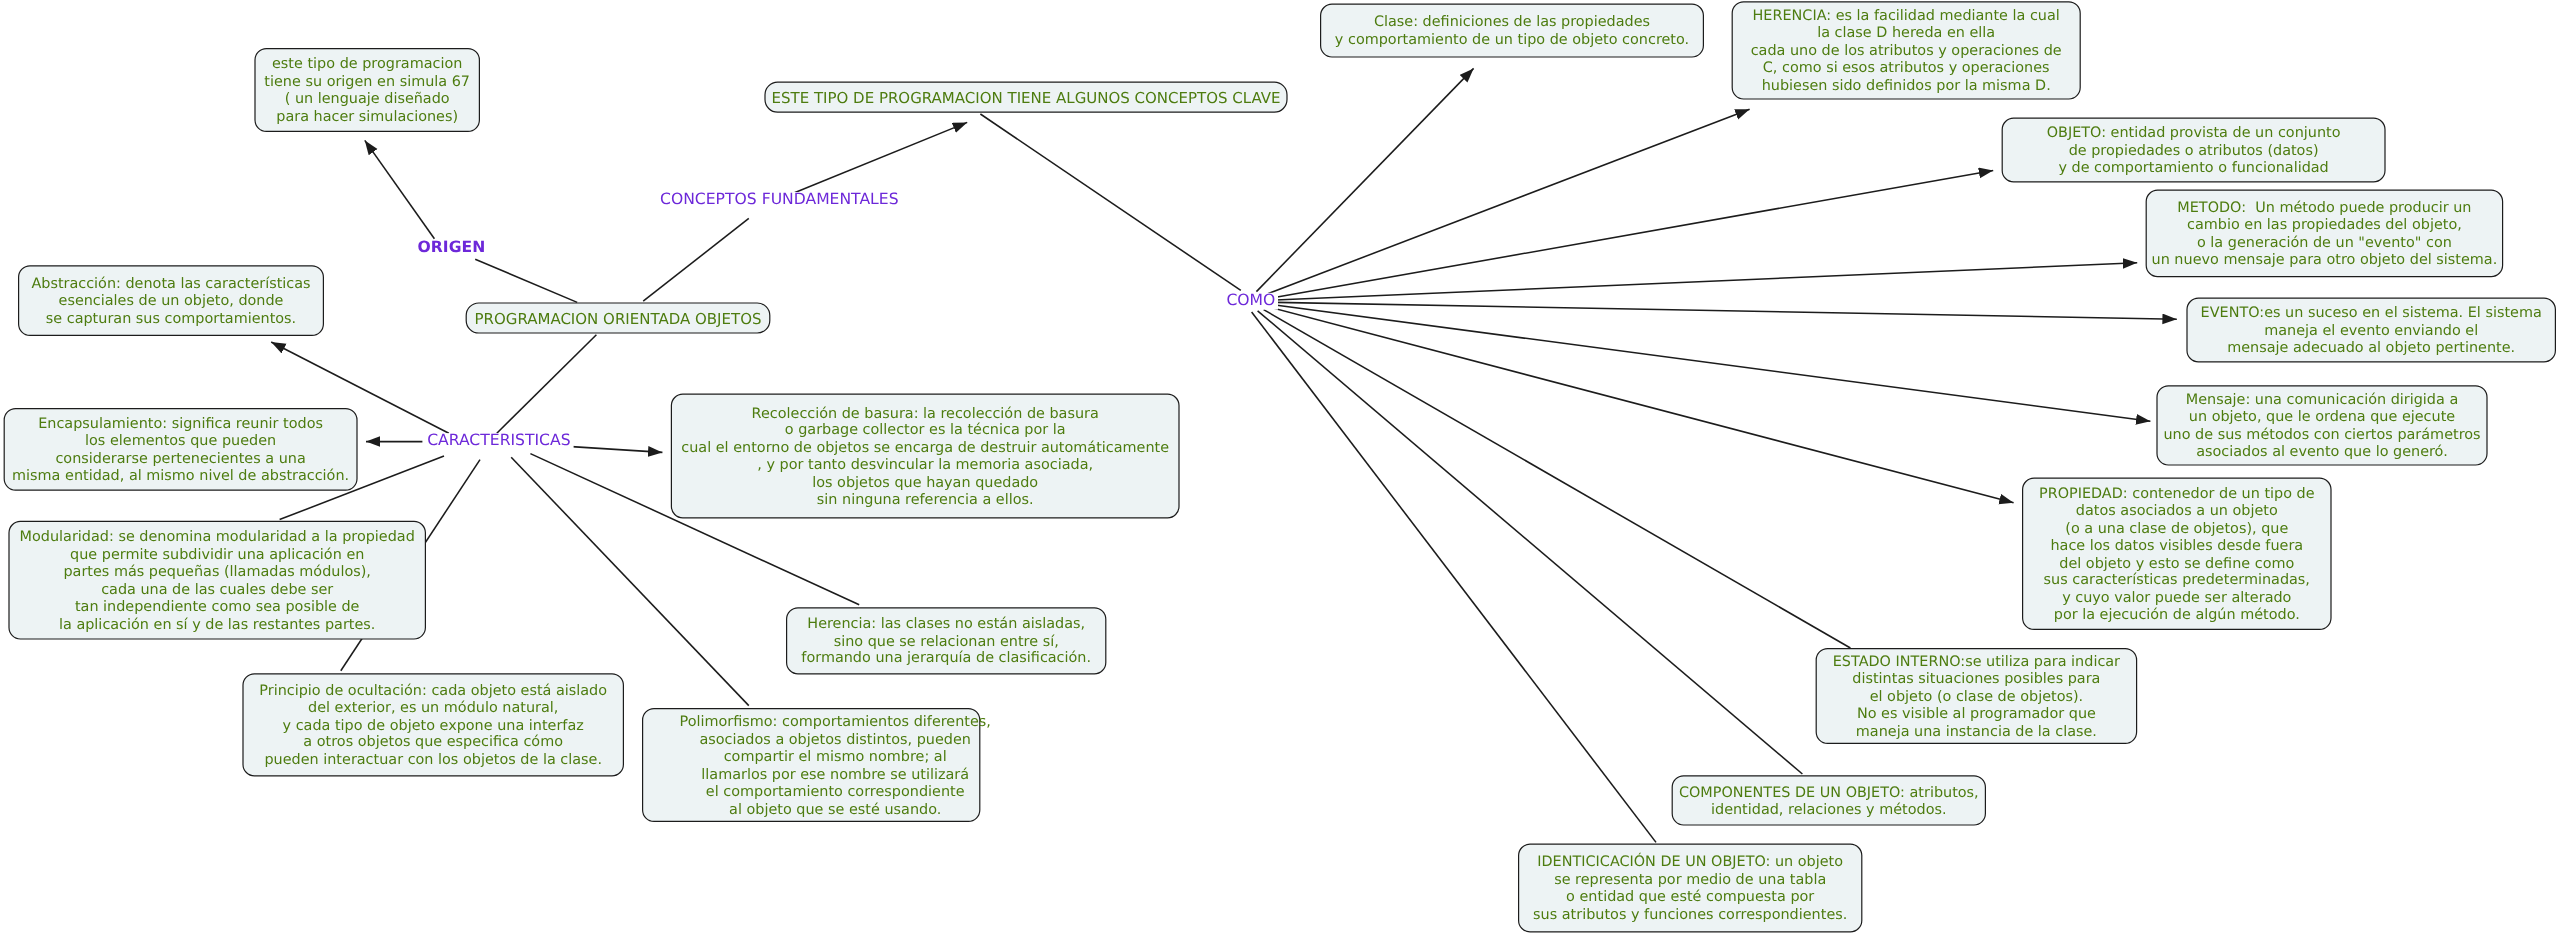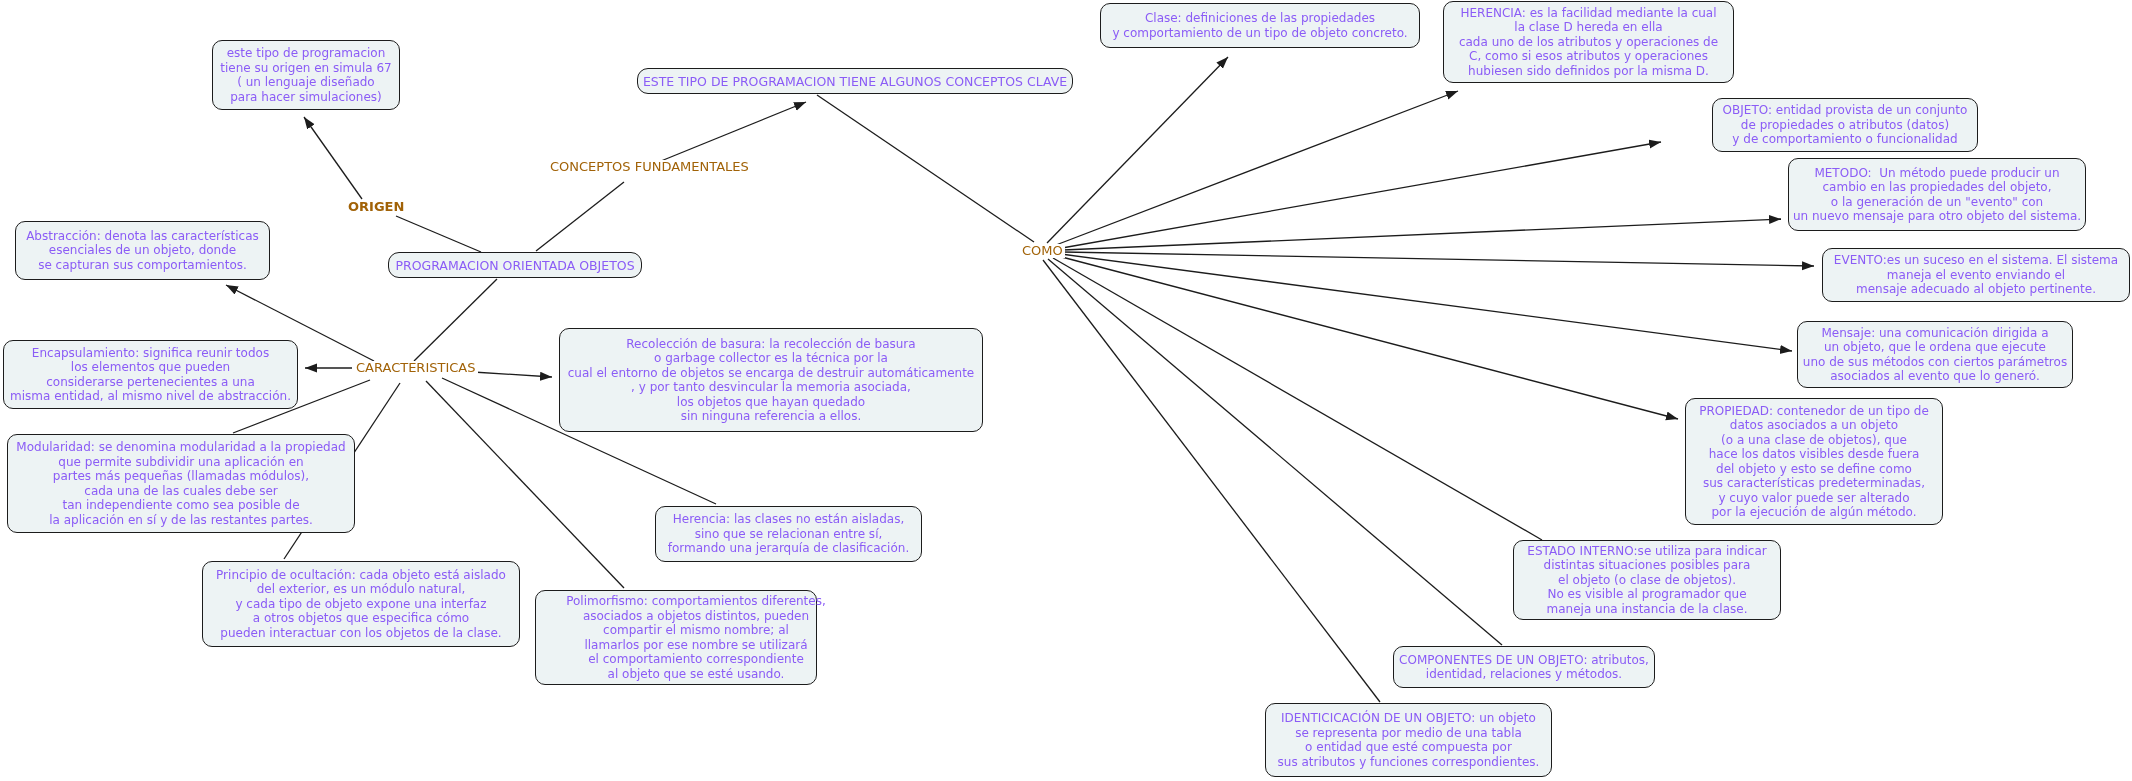--- a/index.html
+++ b/index.html
@@ -14,28 +14,28 @@
   .node{
     position:absolute;
     box-sizing:border-box;
     background:#edf3f4;
     border:1px solid #1c1c1c;
     border-radius:10px;
     display:flex;align-items:center;justify-content:center;
     text-align:center;
     white-space:pre;
     font-size:12px;line-height:14.5px;
-    color:#8b5cf6;
+    color:#4d7c0f;
     padding:2px 4px;
   }
   .node-title{font-size:12.5px;line-height:15px;border-radius:11px;}
   .link-label{
     position:absolute;
     font-size:13px;line-height:14px;
-    color:#a16207;
+    color:#6d28d9;
     white-space:nowrap;
     background:#ffffff;
     padding:0 2px;
   }
 </style>
 </head>
 <body>
 
 <div class="canvas">
 
@@ -80,21 +80,21 @@
 para hacer simulaciones)</div>
   <div class="node node-title" style="left:637px;top:68px;width:436px;height:26px;">ESTE TIPO DE PROGRAMACION TIENE ALGUNOS CONCEPTOS CLAVE</div>
 
   <div class="node" style="left:1100px;top:3px;width:320px;height:45px;">Clase: definiciones de las propiedades
 y comportamiento de un tipo de objeto concreto.</div>
   <div class="node" style="left:1443px;top:1px;width:291px;height:82px;">HERENCIA: es la facilidad mediante la cual
 la clase D hereda en ella
 cada uno de los atributos y operaciones de
 C, como si esos atributos y operaciones
 hubiesen sido definidos por la misma D.</div>
-  <div class="node" style="left:1668px;top:98px;width:266px;height:54px;margin-left:44px;">OBJETO: entidad provista de un conjunto
+  <div class="node" style="left:1668px;top:98px;width:320px;height:54px;">OBJETO: entidad provista de un conjunto
 de propiedades o atributos (datos)
 y de comportamiento o funcionalidad</div>
   <div class="node" style="left:1788px;top:158px;width:298px;height:73px;">METODO:  Un método puede producir un
 cambio en las propiedades del objeto,
 o la generación de un "evento" con
 un nuevo mensaje para otro objeto del sistema.</div>
   <div class="node" style="left:1822px;top:248px;width:308px;height:54px;">EVENTO:es un suceso en el sistema. El sistema
 maneja el evento enviando el
 mensaje adecuado al objeto pertinente.</div>
   <div class="node" style="left:1797px;top:321px;width:276px;height:67px;">Mensaje: una comunicación dirigida a

